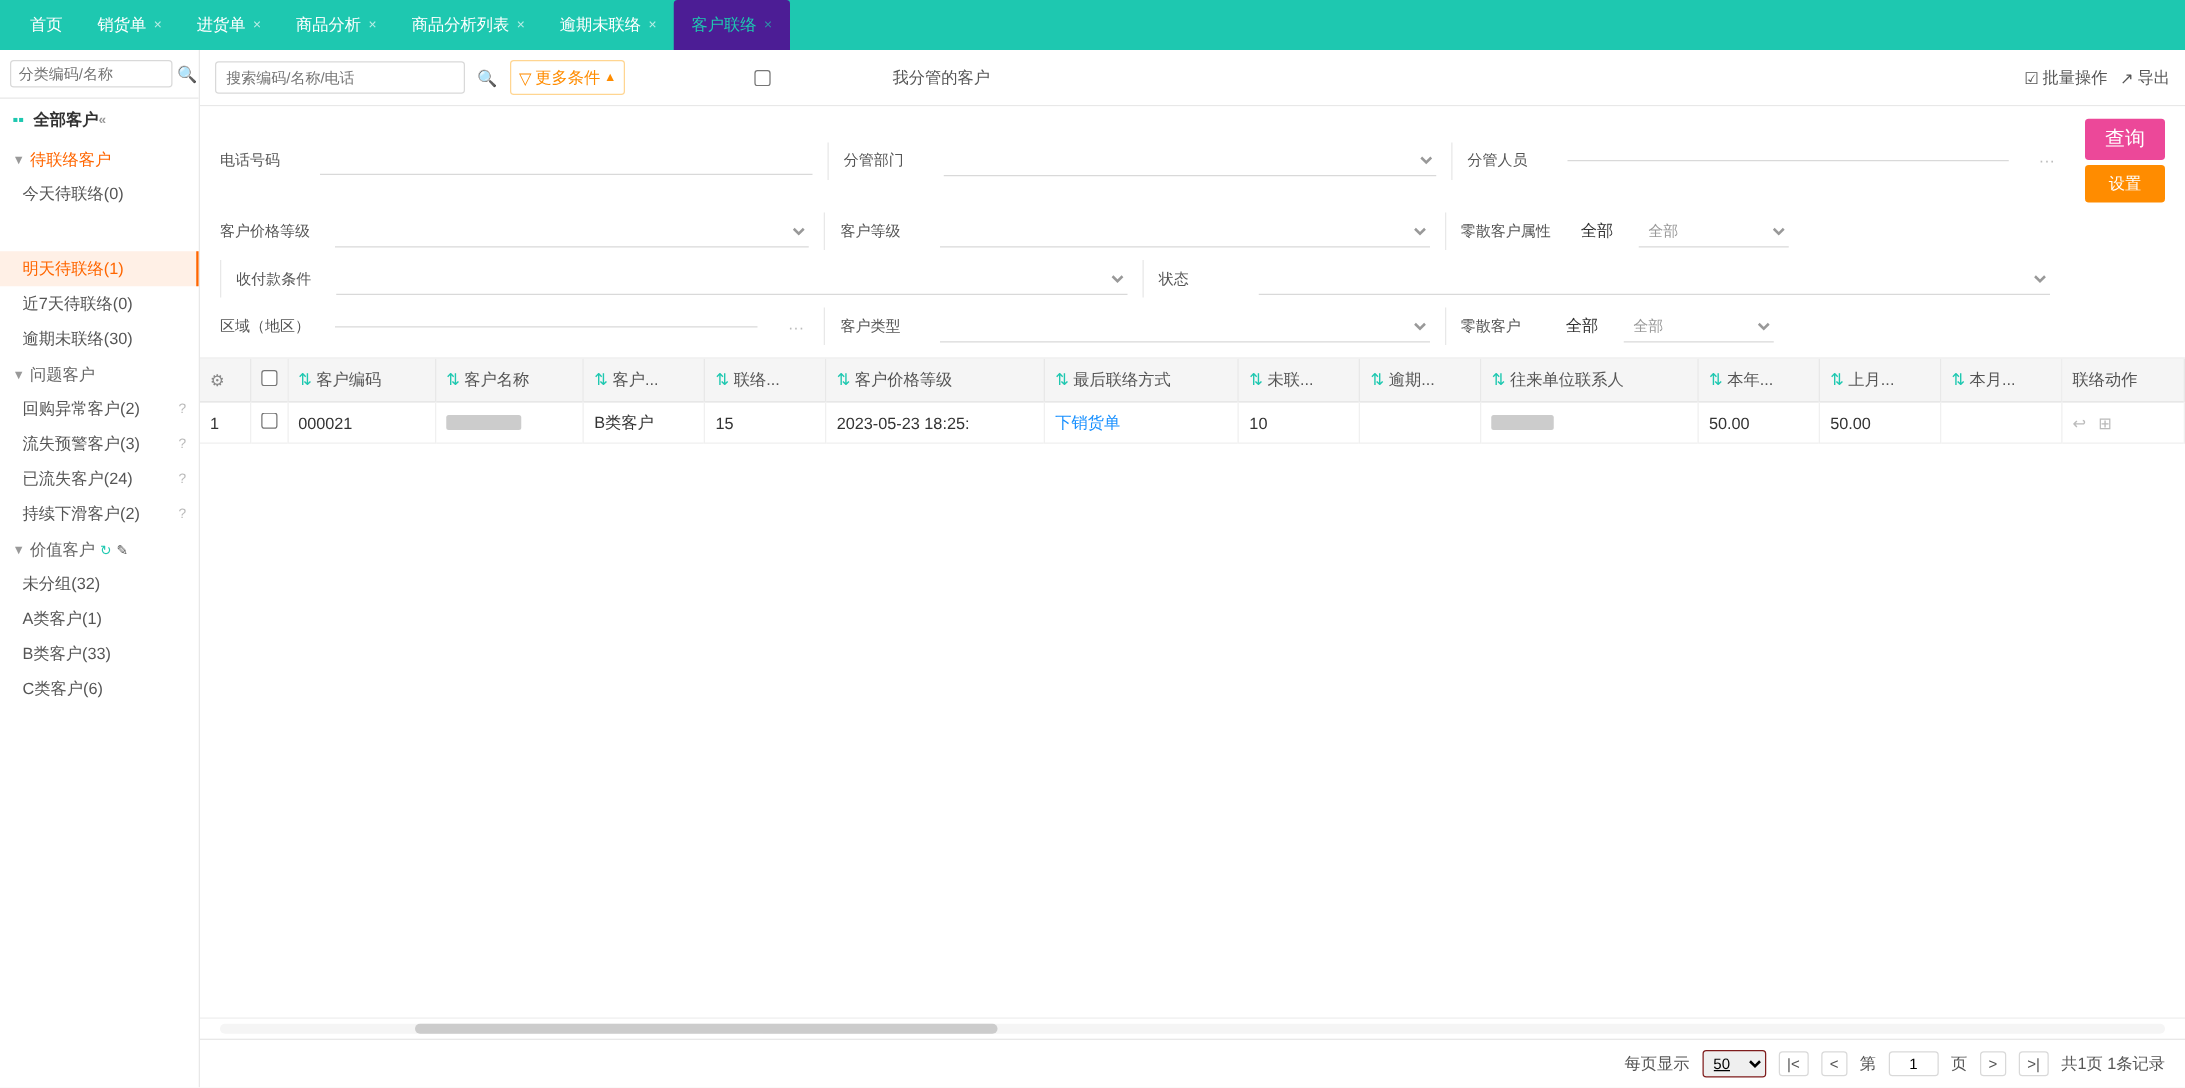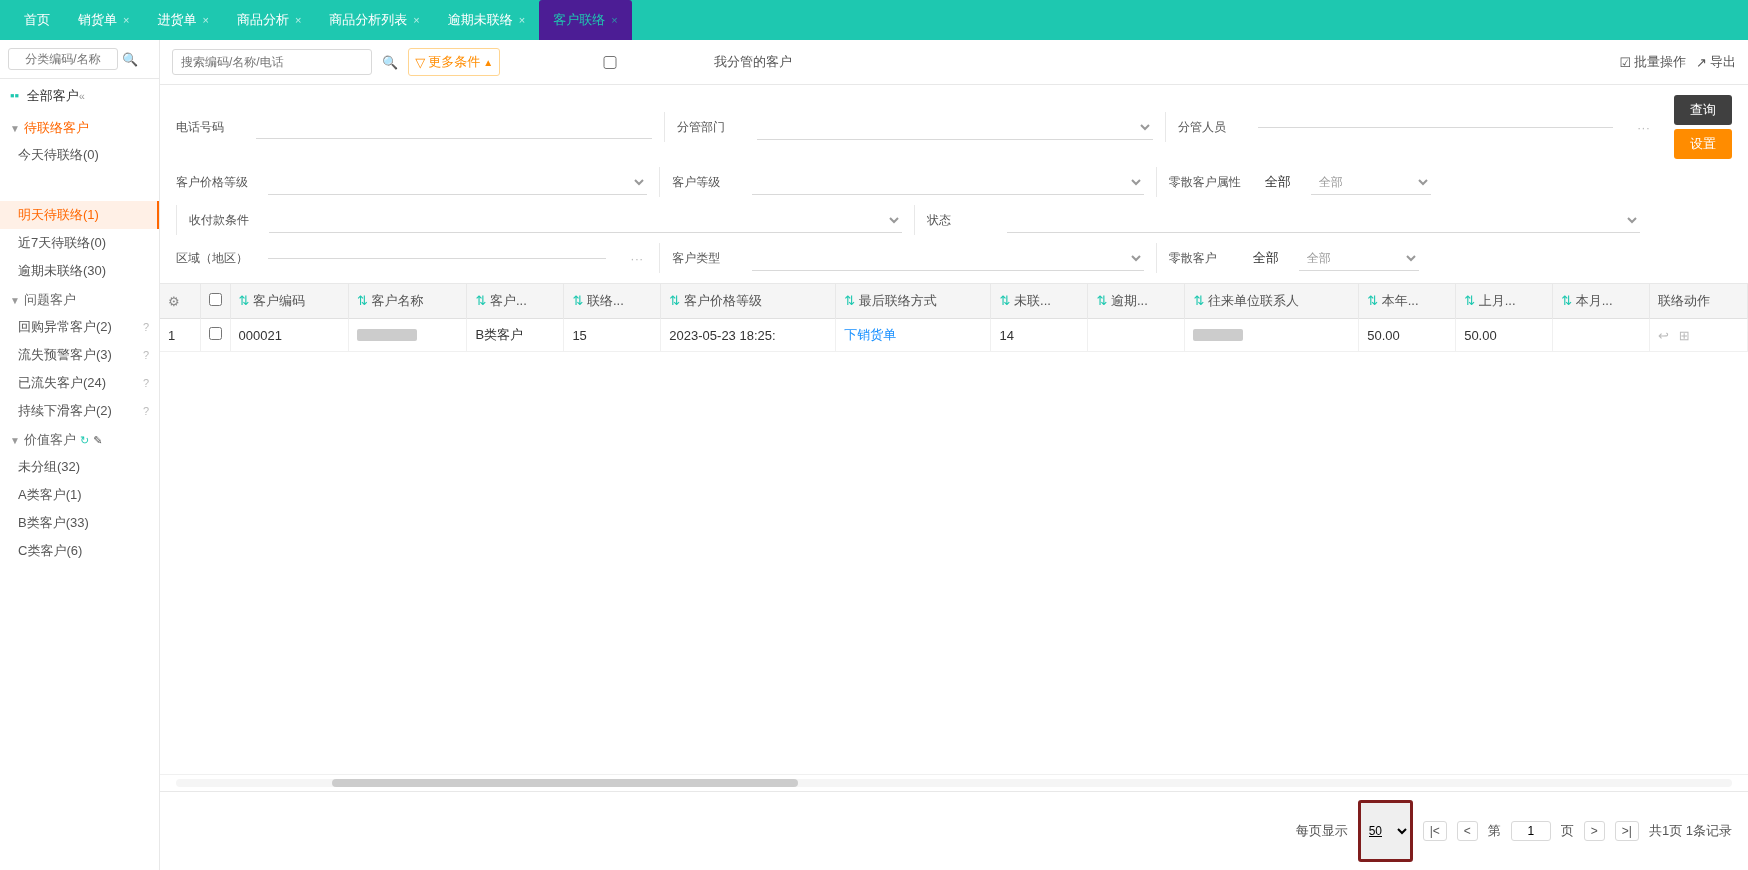--- a/index.html
+++ b/index.html
@@ -50,31 +50,30 @@
       align-items: center;
       padding: 8px;
       border-bottom: 1px solid #e8e8e8;
       gap: 4px;
     }
     .sidebar-search input {
       border: 1px solid #d9d9d9;
       border-radius: 3px;
       padding: 3px 6px;
       font-size: 12px;
-      width: 110px;
+      width: 130px;
       outline: none;
       color: #999;
-      text-align: center;
     }
     .search-icon-btn { color: #999; cursor: pointer; }
     .sidebar-all-customers {
       display: flex;
       align-items: center;
       padding: 8px 10px;
-      font-weight: normal;
+      font-weight: bold;
       color: #333;
       cursor: pointer;
       font-size: 13px;
     }
     .sidebar-all-customers .collapse-icon { color: #999; font-size: 11px; }
 
     .sidebar-group-title {
       display: flex;
       align-items: center;
       padding: 6px 10px 4px;
@@ -200,27 +199,27 @@
       border: none;
       border-bottom: 1px solid #d9d9d9;
       padding: 4px 4px;
       font-size: 12px;
       color: #999;
       outline: none;
       background: transparent;
     }
     .filter-divider { width: 1px; background: #e8e8e8; height: 30px; }
     .query-btn {
-      background: #404040;
+      background: #ec4899;
       color: #fff;
       border: none;
       border-radius: 3px;
       padding: 6px 16px;
       cursor: pointer;
-      font-size: 13px;
+      font-size: 16px;
       white-space: nowrap;
     }
     .set-btn {
       background: #ff8c00;
       color: #fff;
       border: none;
       border-radius: 3px;
       padding: 6px 16px;
       cursor: pointer;
       font-size: 13px;
@@ -273,23 +272,23 @@
       border-top: 1px solid #e8e8e8;
       padding: 8px 16px;
       display: flex;
       align-items: center;
       justify-content: flex-end;
       gap: 10px;
       font-size: 12px;
       color: #555;
     }
     .bottom-bar .page-size-select {
-      border: 3px solid #7f1d1d;
-      border-radius: 3px;
-      padding: 20px 4px;
+      border: 1px solid #7f1d1d;
+      border-radius: 3px;
+      padding: 2px 4px;
       font-size: 12px;
       cursor: pointer;
       text-decoration: underline;
     }
     .page-btn {
       border: 1px solid #d9d9d9;
       border-radius: 3px;
       padding: 2px 6px;
       cursor: pointer;
       background: #fff;
@@ -616,21 +615,21 @@
             <td>000021</td>
             <td>
               <span class="blurred-text" style="width:60px;">&nbsp;&nbsp;&nbsp;&nbsp;&nbsp;&nbsp;&nbsp;</span>
             </td>
             <td>B类客户</td>
             <td>15</td>
             <td>2023-05-23 18:25:</td>
             <td>
               <a class="link-text">下销货单</a>
             </td>
-            <td>14</td>
+            <td>10</td>
             <td></td>
             <td>
               <span class="blurred-text" style="width:50px;">&nbsp;&nbsp;&nbsp;&nbsp;&nbsp;&nbsp;</span>
             </td>
             <td>50.00</td>
             <td>50.00</td>
             <td></td>
             <td>
               <span style="color:#bbb; cursor:pointer; margin-right:6px;">↩</span>
               <span style="color:#bbb; cursor:pointer;">⊞</span>

